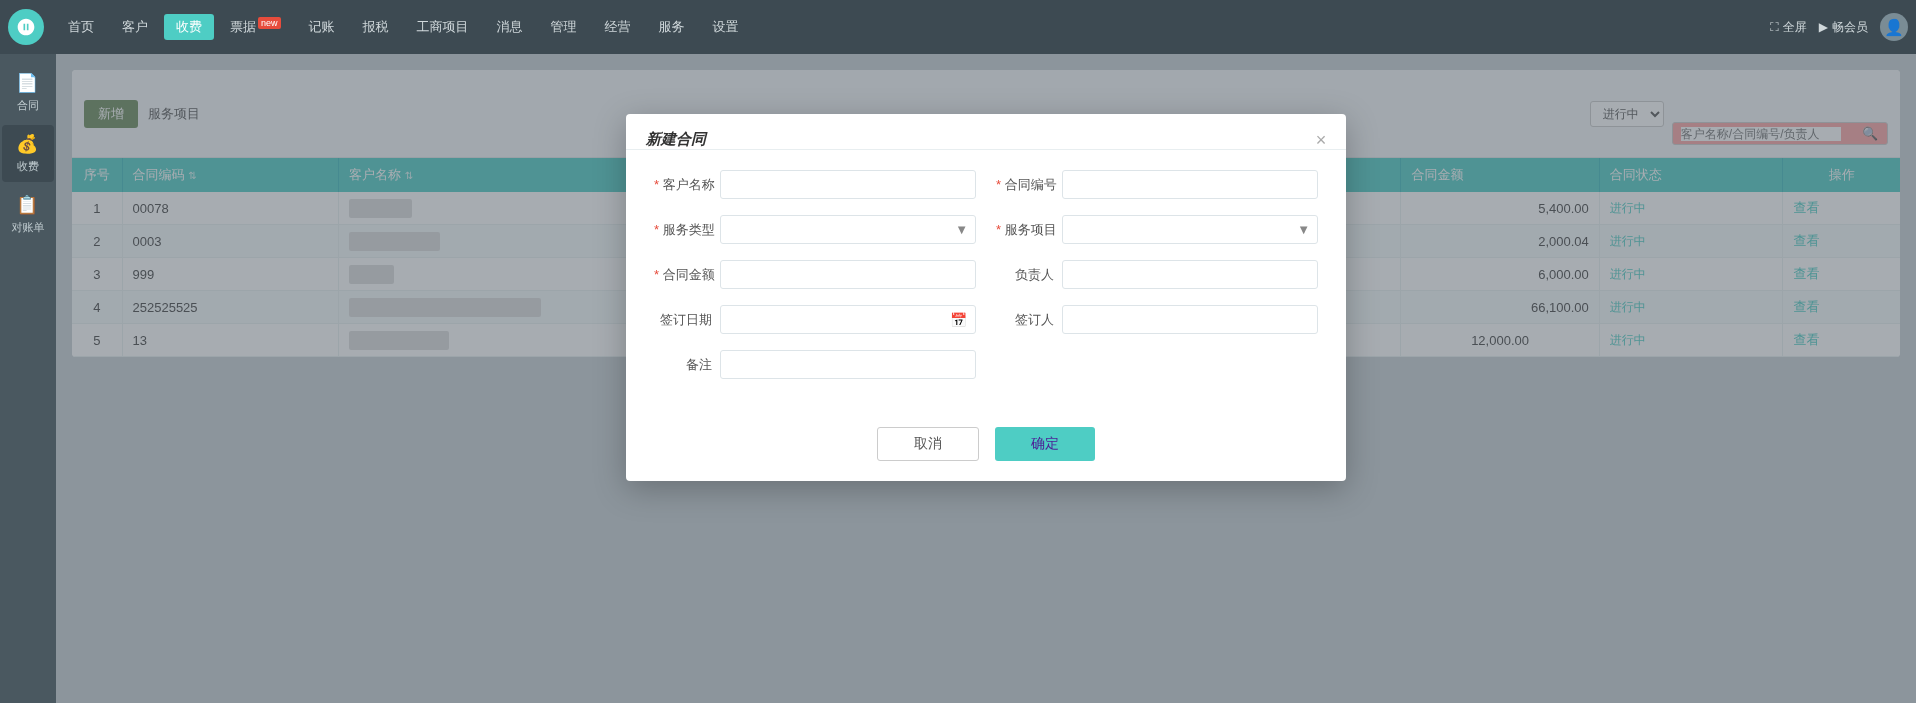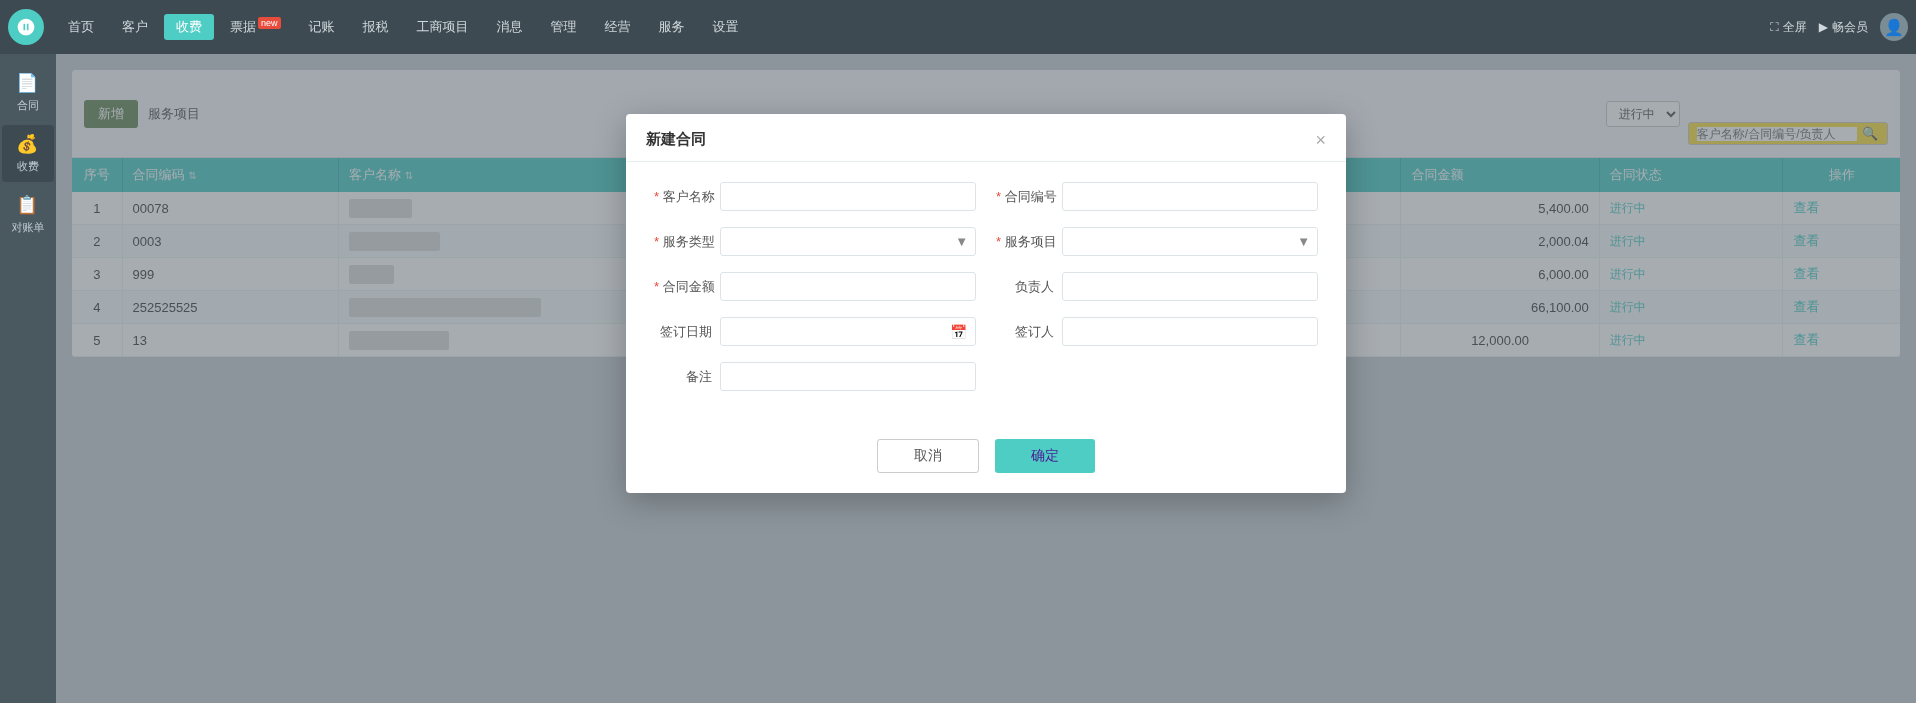--- a/index.html
+++ b/index.html
@@ -149,23 +149,23 @@
       border-radius: 3px;
       font-size: 12px;
       color: #555;
       background: white;
     }
     .search-box {
       display: flex;
       align-items: center;
       border: 1px solid #ccc;
       border-radius: 3px;
-      background: #fde047;
+      background: #fca5a5;
       padding: 3px 8px;
-      gap: 6px;
+      gap: 22px;
       margin-top: 40px;
     }
     .search-box input {
       border: none;
       outline: none;
       font-size: 12px;
       width: 160px;
       color: #888;
     }
 
@@ -220,25 +220,26 @@
 
     
     .modal {
       background: white;
       border-radius: 4px;
       width: 720px;
       box-shadow: 0 8px 32px rgba(0,0,0,0.25);
       overflow: hidden;
     }
     .modal-header {
-      padding: 16px 20px 12px;
+      padding: 16px 20px 0;
       border-bottom: 1px solid #e8eef0;
       display: flex;
       align-items: center;
       justify-content: space-between;
+      font-style: italic;
     }
     .modal-title {
       font-size: 15px;
       font-weight: bold;
       color: #333;
     }
     .modal-close {
       color: #aaa;
       cursor: pointer;
       font-size: 18px;

